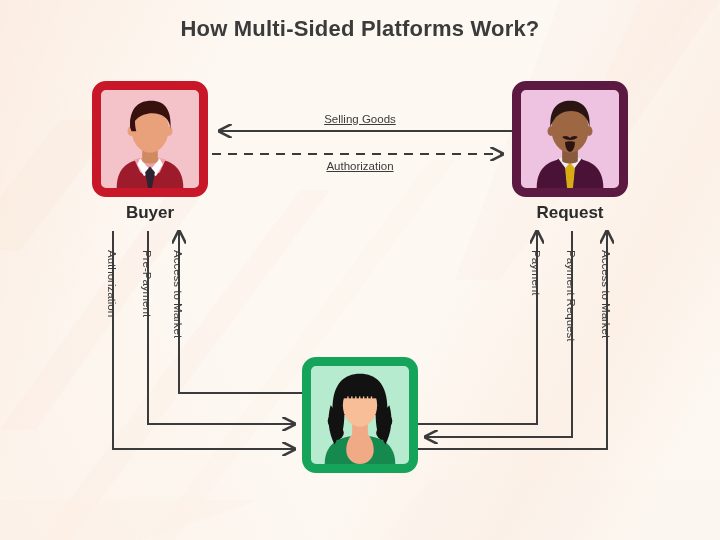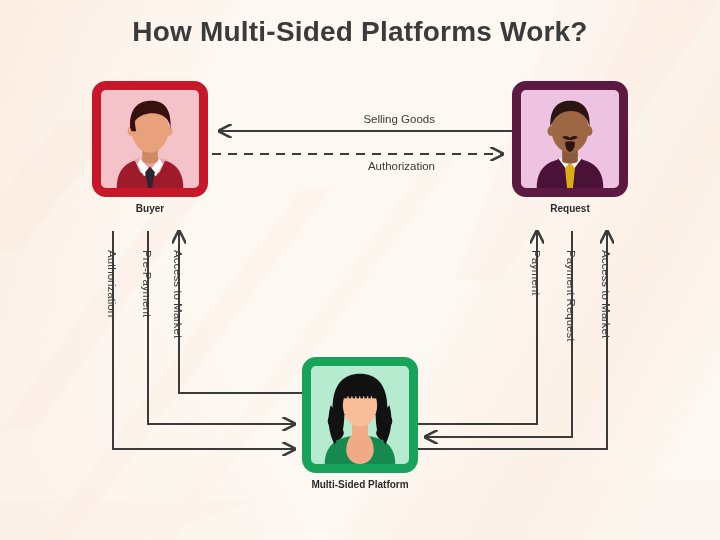--- a/index.html
+++ b/index.html
@@ -30,21 +30,21 @@
     pointer-events: none;
   }
 
   
   #title {
     position: absolute;
     top: 16px;
     left: 0;
     width: 720px;
     text-align: center;
-    font-size: 28px;
+    font-size: 22px;
     font-weight: bold;
     color: #3B3B3B;
     letter-spacing: 0.2px;
   }
 
   
   .node {
     position: absolute;
   }
   .card {
@@ -58,21 +58,21 @@
     height: 100%;
     border-radius: 8px;
     overflow: hidden;
     position: relative;
   }
   .node-label {
     position: absolute;
     left: 50%;
     transform: translateX(-50%);
     white-space: nowrap;
-    font-size: 10px;
+    font-size: 17px;
     font-weight: bold;
     color: #2B2B2B;
   }
 
   #buyer-node { left: 92px; top: 81px; }
   #buyer-card {
     width: 116px; height: 116px;
     border: 9px solid #C9172A;
     background: #F4C3C9;
   }
@@ -95,21 +95,22 @@
   #platform-label { top: 122px; }
 
   
   .edge-label {
     position: absolute;
     font-size: 11.5px;
     color: #3B3B3B;
     white-space: nowrap;
   }
   .edge-label.horiz {
-    text-align: right;
+    text-align: center;
+    text-decoration: underline;
   }
   .edge-label.vert-up {
     transform-origin: 0 0;
     transform: rotate(90deg);
   }
 
   
   #wires {
     position: absolute;
     left: 0; top: 0;
@@ -259,21 +260,20 @@
 
           <path d="M20,40 C16,54 18,68 24,80 C30,72 32,58 31,44 C28,46 24,45 20,40 Z" fill="#121212"></path>
           <path d="M80,40 C84,54 82,68 76,80 C70,72 68,58 69,44 C72,46 76,45 80,40 Z" fill="#121212"></path>
           <circle cx="24" cy="56" r="7" fill="#121212"></circle>
           <circle cx="27" cy="68" r="6.5" fill="#121212"></circle>
           <circle cx="76" cy="56" r="7" fill="#121212"></circle>
           <circle cx="73" cy="68" r="6.5" fill="#121212"></circle>
         </svg>
       </div>
     </div>
-    <div class="node-label" id="platform-label">Multi-Sided Platform</div>
   </div>
 
   <div class="edge-label horiz" style="left:285px; top:113px; width:150px;">Selling Goods</div>
 
   <div class="edge-label horiz" style="left:285px; top:160px; width:150px;">Authorization</div>
 
   <div class="edge-label vert-up" style="left:118px; top:250px;">Authorization</div>
 
   <div class="edge-label vert-up" style="left:153px; top:250px;">Pre-Payment</div>
 

